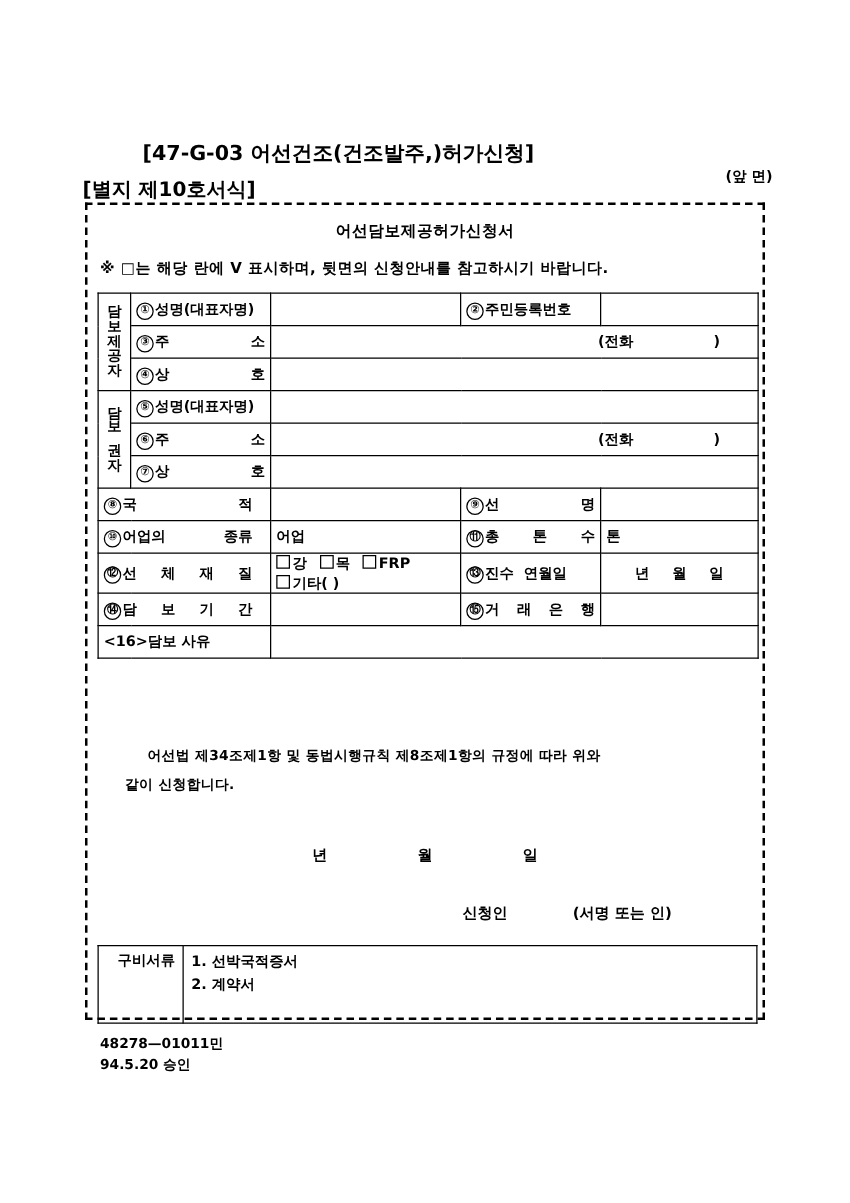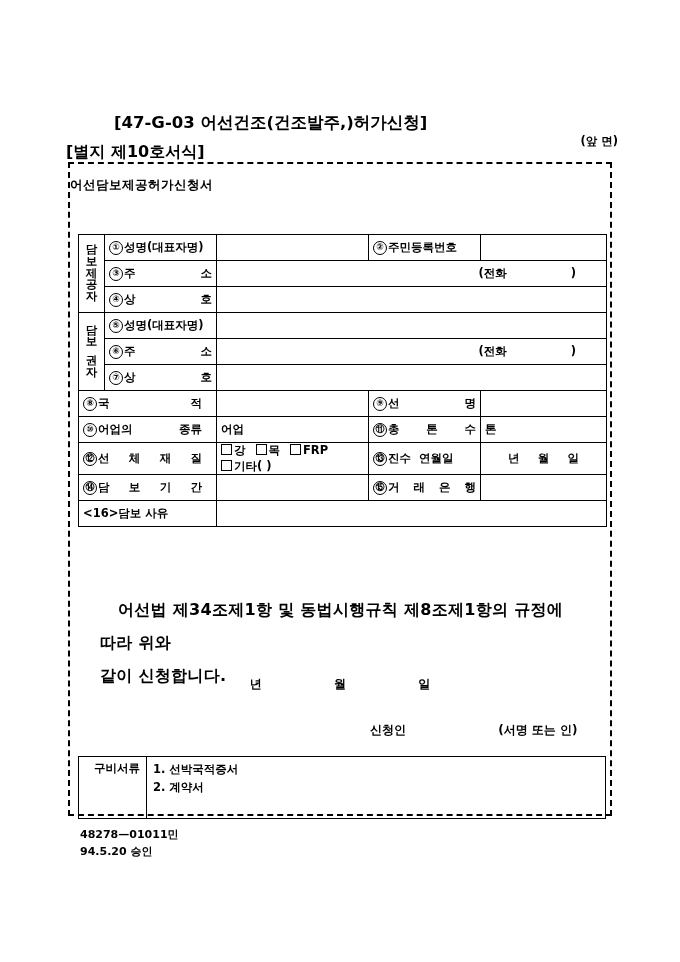--- a/index.html
+++ b/index.html
@@ -70,21 +70,21 @@
     box-sizing: border-box;
     padding: 0;
   }
 
   
   .doc-title {
     position: absolute;
     left: 0;
     top: 13px;
     width: 100%;
-    text-align: left;
+    text-align: center;
     font-size: 12.5px;
     font-weight: bold;
     letter-spacing: 0.5px;
   }
   .notice {
     position: absolute;
     left: 10px;
     top: 42px;
     font-size: 12px;
     font-weight: bold;
@@ -183,21 +183,21 @@
     justify-content: space-around;
     padding: 0 14px;
   }
 
   
   .statement {
     position: absolute;
     left: 30px;
     top: 430px;
     width: 480px;
-    font-size: 16px;
+    font-size: 11px;
     font-weight: bold;
     line-height: 2.05;
     letter-spacing: 0.3px;
   }
   .statement .l1 { text-indent: 18px; }
 
   .datetime-line {
     position: absolute;
     left: 0;
     top: 512px;
@@ -211,21 +211,21 @@
   .signer-line {
     position: absolute;
     left: 0;
     top: 558px;
     width: 100%;
     font-size: 12px;
     font-weight: bold;
     padding-left: 300px;
     box-sizing: border-box;
   }
-  .signer-line .sig-name { margin-right: 88px; }
+  .signer-line .sig-name { margin-right: 48px; }
 
   
   table.attach {
     position: absolute;
     left: 8px;
     top: 592px;
     width: 528px;
     border-collapse: collapse;
     table-layout: fixed;
   }
@@ -272,20 +272,21 @@
 <div class="page">
 
   <div class="doc-code">[47-G-03 어선건조(건조발주,)허가신청]</div>
   <div class="form-no">[별지 제10호서식]</div>
   <div class="side-mark">(앞 면)</div>
 
   <div class="frame">
     <div class="frame-inner">
 
       <div class="doc-title">어선담보제공허가신청서</div>
+      <div class="notice">※ □는 해당 란에 V 표시하며, 뒷면의 신청안내를 참고하시기 바랍니다.</div>
 
       <table class="form">
         <colgroup>
           <col style="width:26px">
           <col style="width:112px">
           <col style="width:152px">
           <col style="width:112px">
           <col style="width:126px">
         </colgroup>
         <tbody>

